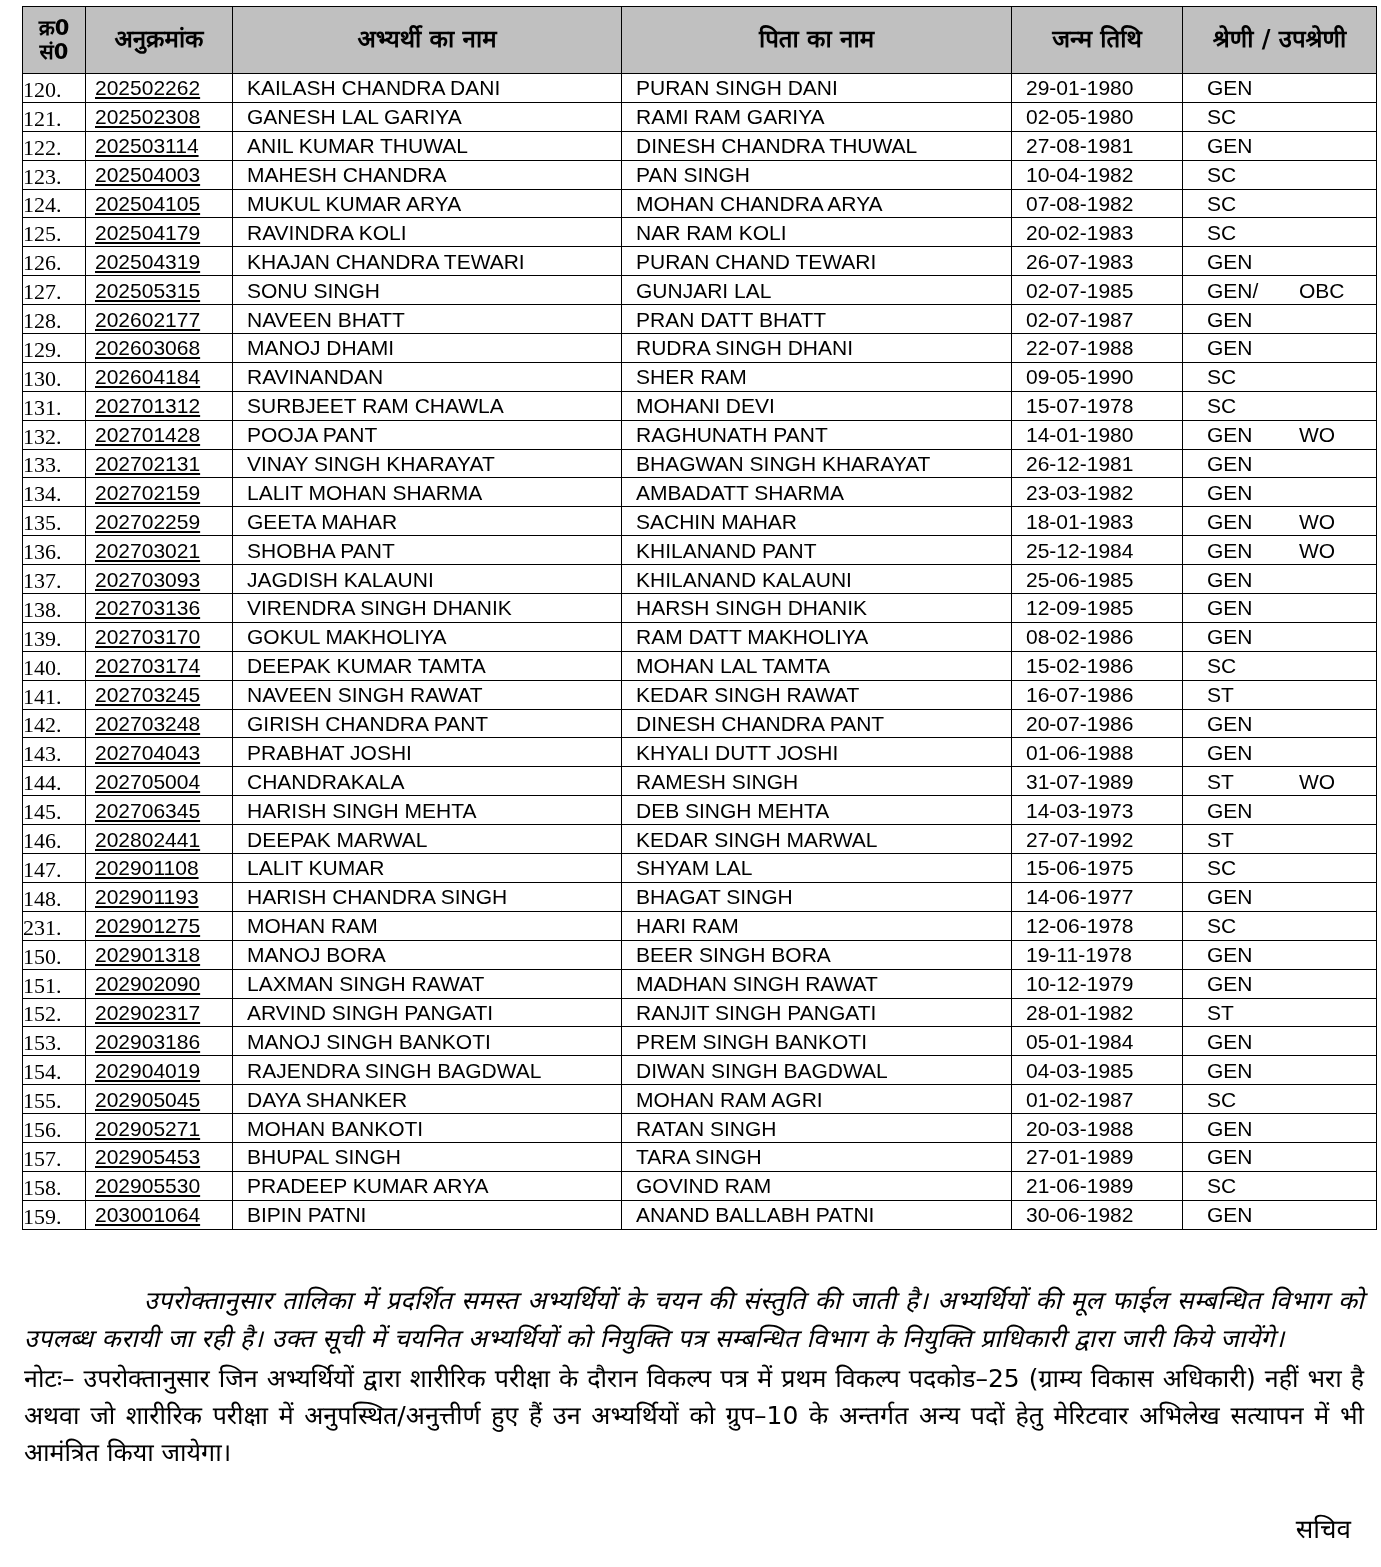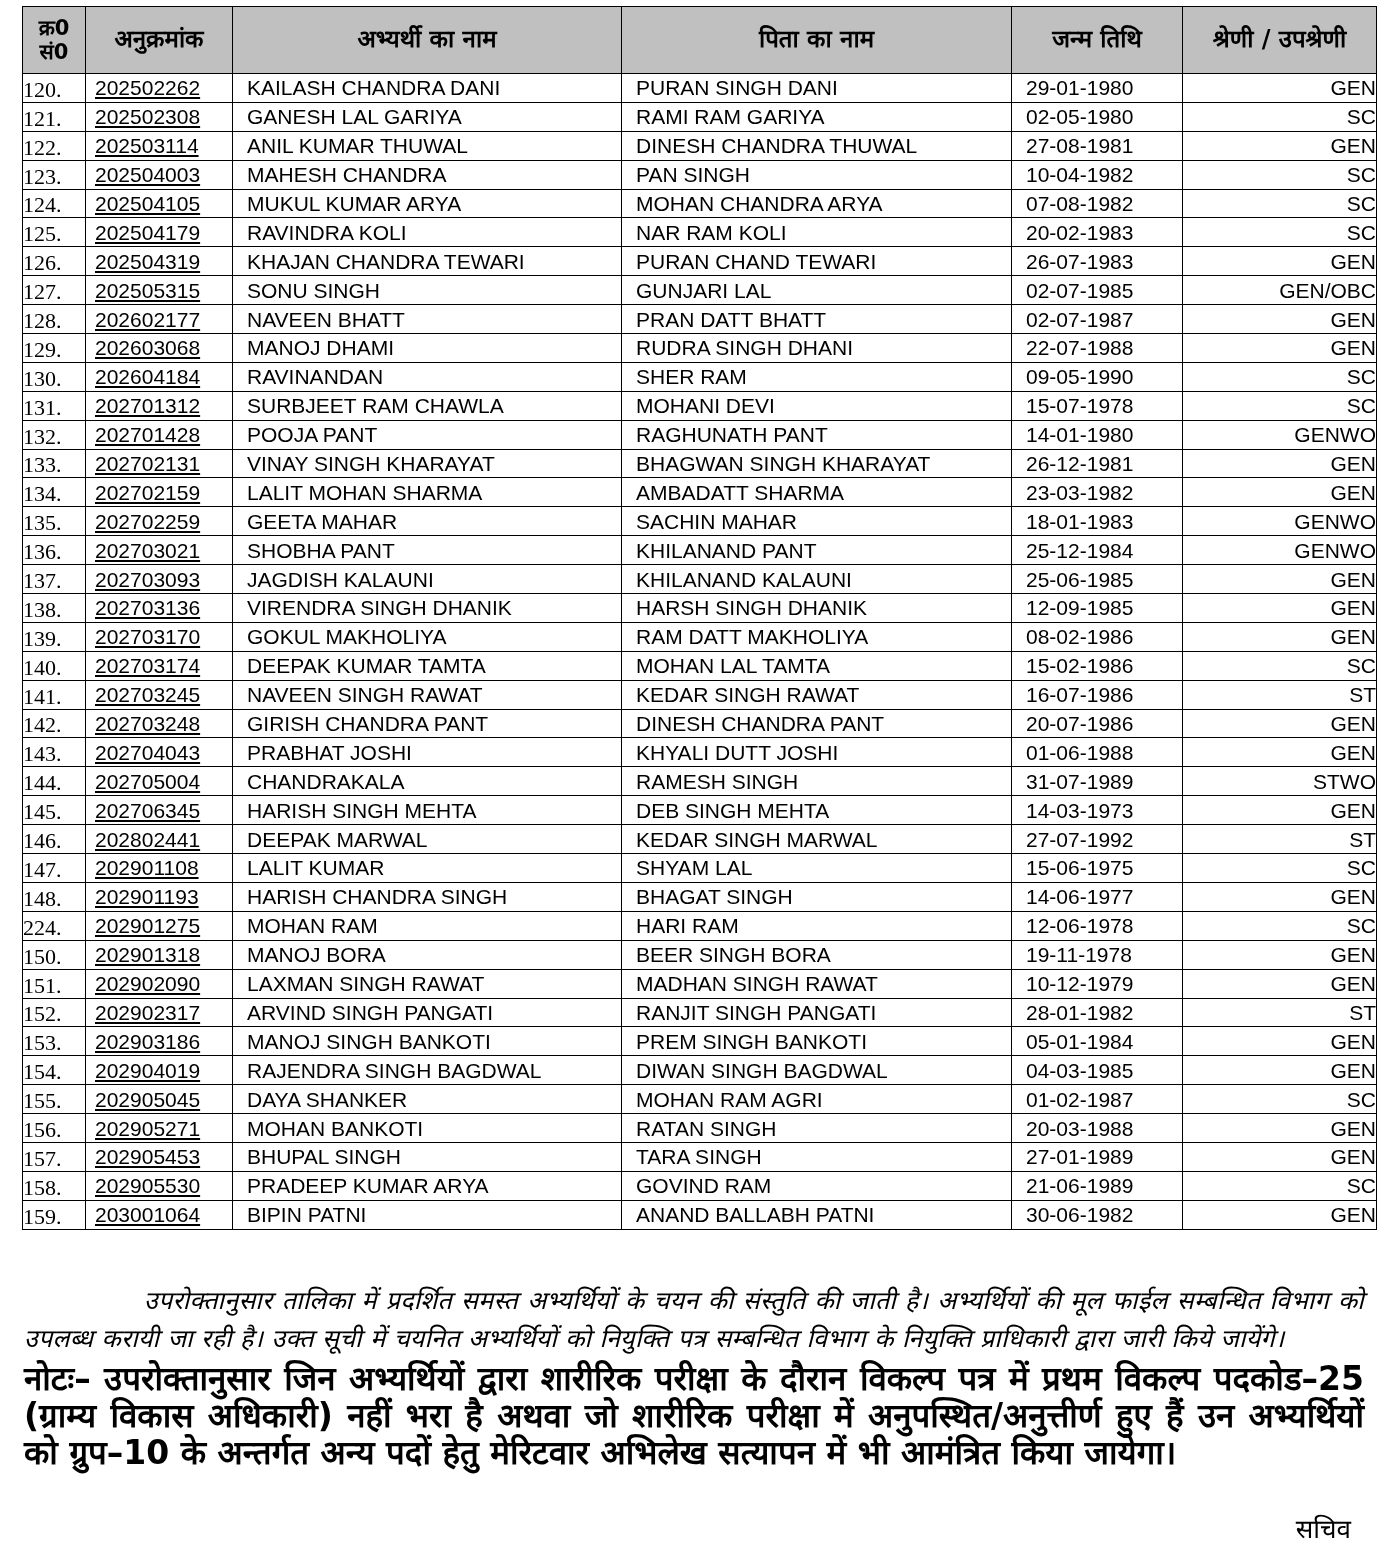--- a/index.html
+++ b/index.html
@@ -52,21 +52,21 @@
   .result-table tr:last-child td { border-bottom: 1.5px solid #000; }
   .result-table td.c-sno {
     font-family: "Liberation Serif", "DejaVu Serif", serif;
     font-size: 22px;
     text-align: left;
     padding: 0 4px 0 0;
     vertical-align: bottom;
     line-height: 24px;
   }
   .result-table td.c-roll { padding-left: 9px; text-decoration: underline; }
-  .result-table td.c-cat { padding-left: 12px; position: relative; text-align: right; }
+  .result-table td.c-cat { padding-left: 24px; position: relative; }
   .cat-main { display: inline-block; width: 92px; }
   .cat-sub { display: inline-block; }
 
   .footer-text {
     position: absolute;
     left: 24px;
     top: 1282px;
     width: 1340px;
     font-family: "DejaVu Sans", "Liberation Sans", sans-serif;
   }
@@ -74,23 +74,23 @@
     font-size: 25px;
     line-height: 38px;
     text-align: justify;
     text-align-last: left;
     margin: 0;
     letter-spacing: 0.3px;
     font-style: italic;
   }
   .para .indent { display: inline-block; width: 120px; }
   .note {
-    font-size: 33px;
+    font-size: 25px;
     line-height: 37px;
-    font-weight: bold;
+    font-weight: normal;
     text-align: justify;
     text-align-last: left;
     margin: 2px 0 0 0;
   }
   .signature {
     position: absolute;
     right: 30px;
     top: 1510px;
     font-family: Liberation Serif, serif;
     font-size: 26px;
@@ -346,21 +346,21 @@
         </tr>
         <tr>
           <td class="c-sno">148.</td>
           <td class="c-roll">202901193</td>
           <td class="c-name">HARISH CHANDRA SINGH</td>
           <td class="c-father">BHAGAT SINGH</td>
           <td class="c-dob">14-06-1977</td>
           <td class="c-cat"><span class="cat-main">GEN</span><span class="cat-sub"></span></td>
         </tr>
         <tr>
-          <td class="c-sno">224.</td>
+          <td class="c-sno">231.</td>
           <td class="c-roll">202901275</td>
           <td class="c-name">MOHAN RAM</td>
           <td class="c-father">HARI RAM</td>
           <td class="c-dob">12-06-1978</td>
           <td class="c-cat"><span class="cat-main">SC</span><span class="cat-sub"></span></td>
         </tr>
         <tr>
           <td class="c-sno">150.</td>
           <td class="c-roll">202901318</td>
           <td class="c-name">MANOJ BORA</td>

